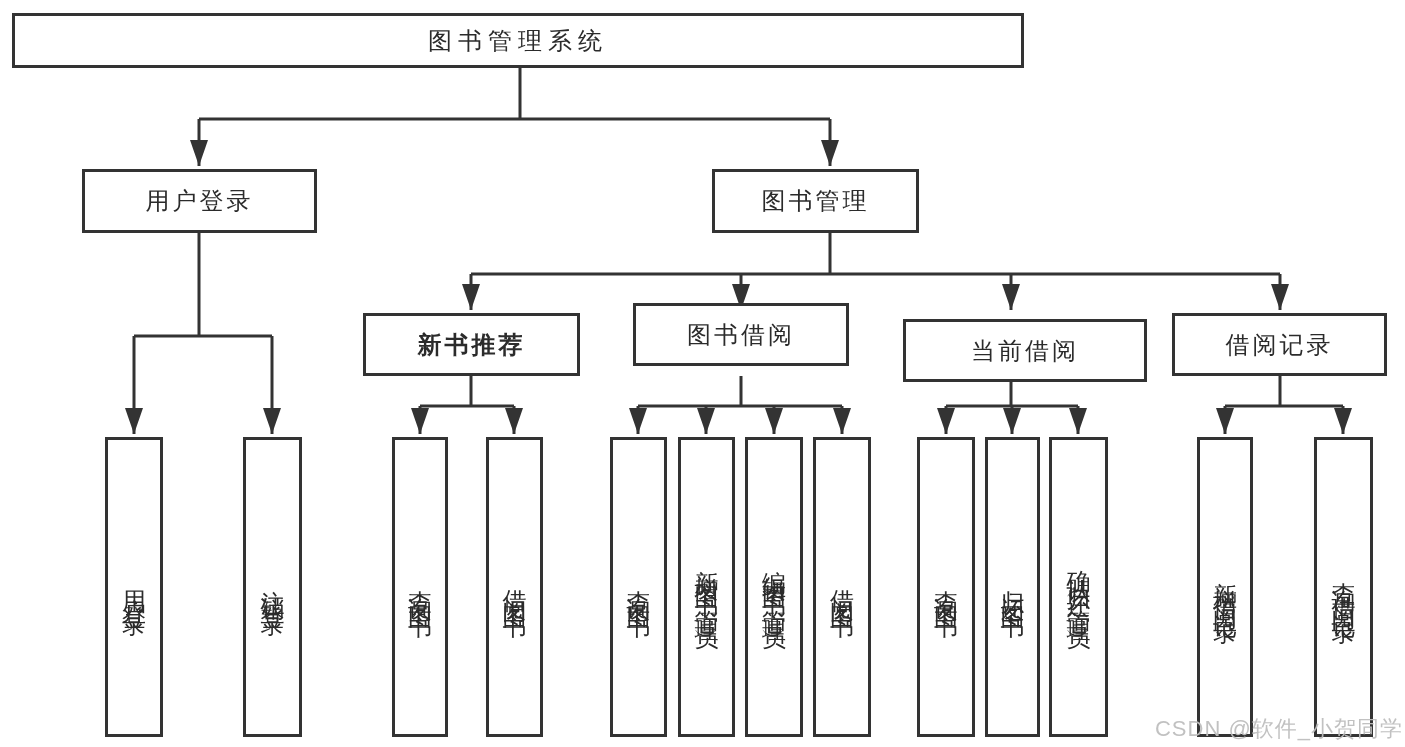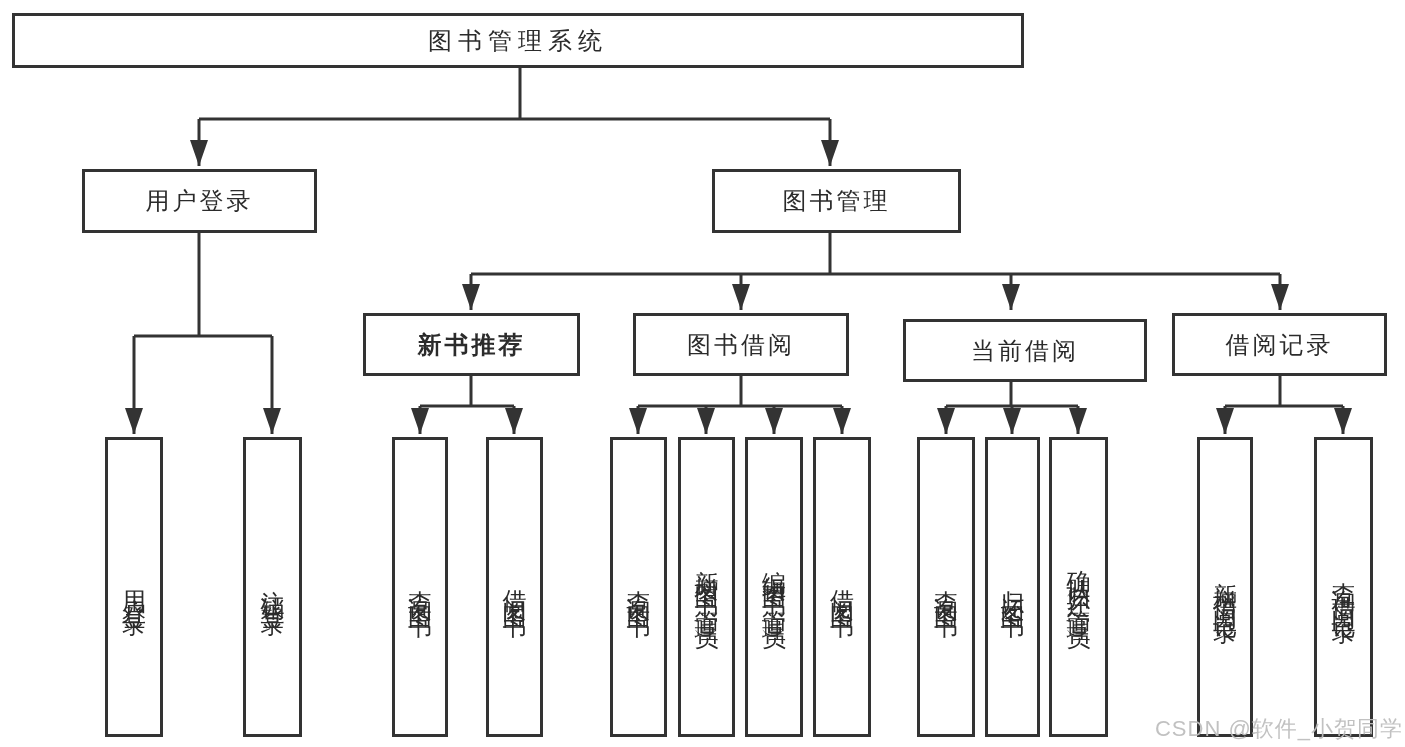--- a/index.html
+++ b/index.html
@@ -102,24 +102,24 @@
 
       <path d="M1280,376 V406 M1225,406 H1343"></path>
       <path d="M1225,406 V434" marker-end="url(#arrow)"></path>
       <path d="M1343,406 V434" marker-end="url(#arrow)"></path>
     </g>
   </svg>
 
   <div class="box hbox title" style="left:12px; top:13px; width:1012px; height:55px;">图书管理系统</div>
 
   <div class="box hbox" style="left:82px; top:169px; width:235px; height:64px;">用户登录</div>
-  <div class="box hbox" style="left:712px; top:169px; width:249px; height:64px;">图书管理</div>
+  <div class="box hbox" style="left:712px; top:169px; width:207px; height:64px;">图书管理</div>
 
   <div class="box hbox" style="left:363px; top:313px; width:217px; height:63px;font-weight:bold;">新书推荐</div>
-  <div class="box hbox" style="left:633px; top:313px; width:216px; height:63px;">图书借阅</div>
+  <div class="box hbox" style="left:633px; top:303px; width:216px; height:63px;">图书借阅</div>
   <div class="box hbox" style="left:903px; top:319px; width:244px; height:63px;">当前借阅</div>
   <div class="box hbox" style="left:1172px; top:313px; width:215px; height:63px;">借阅记录</div>
 
   <div class="box vbox" style="left:105px; top:437px; width:58px; height:300px;">
     <span>用户登录</span>
   </div>
   <div class="box vbox" style="left:243px; top:437px; width:59px; height:300px;">
     <span>注销登录</span>
   </div>
 

